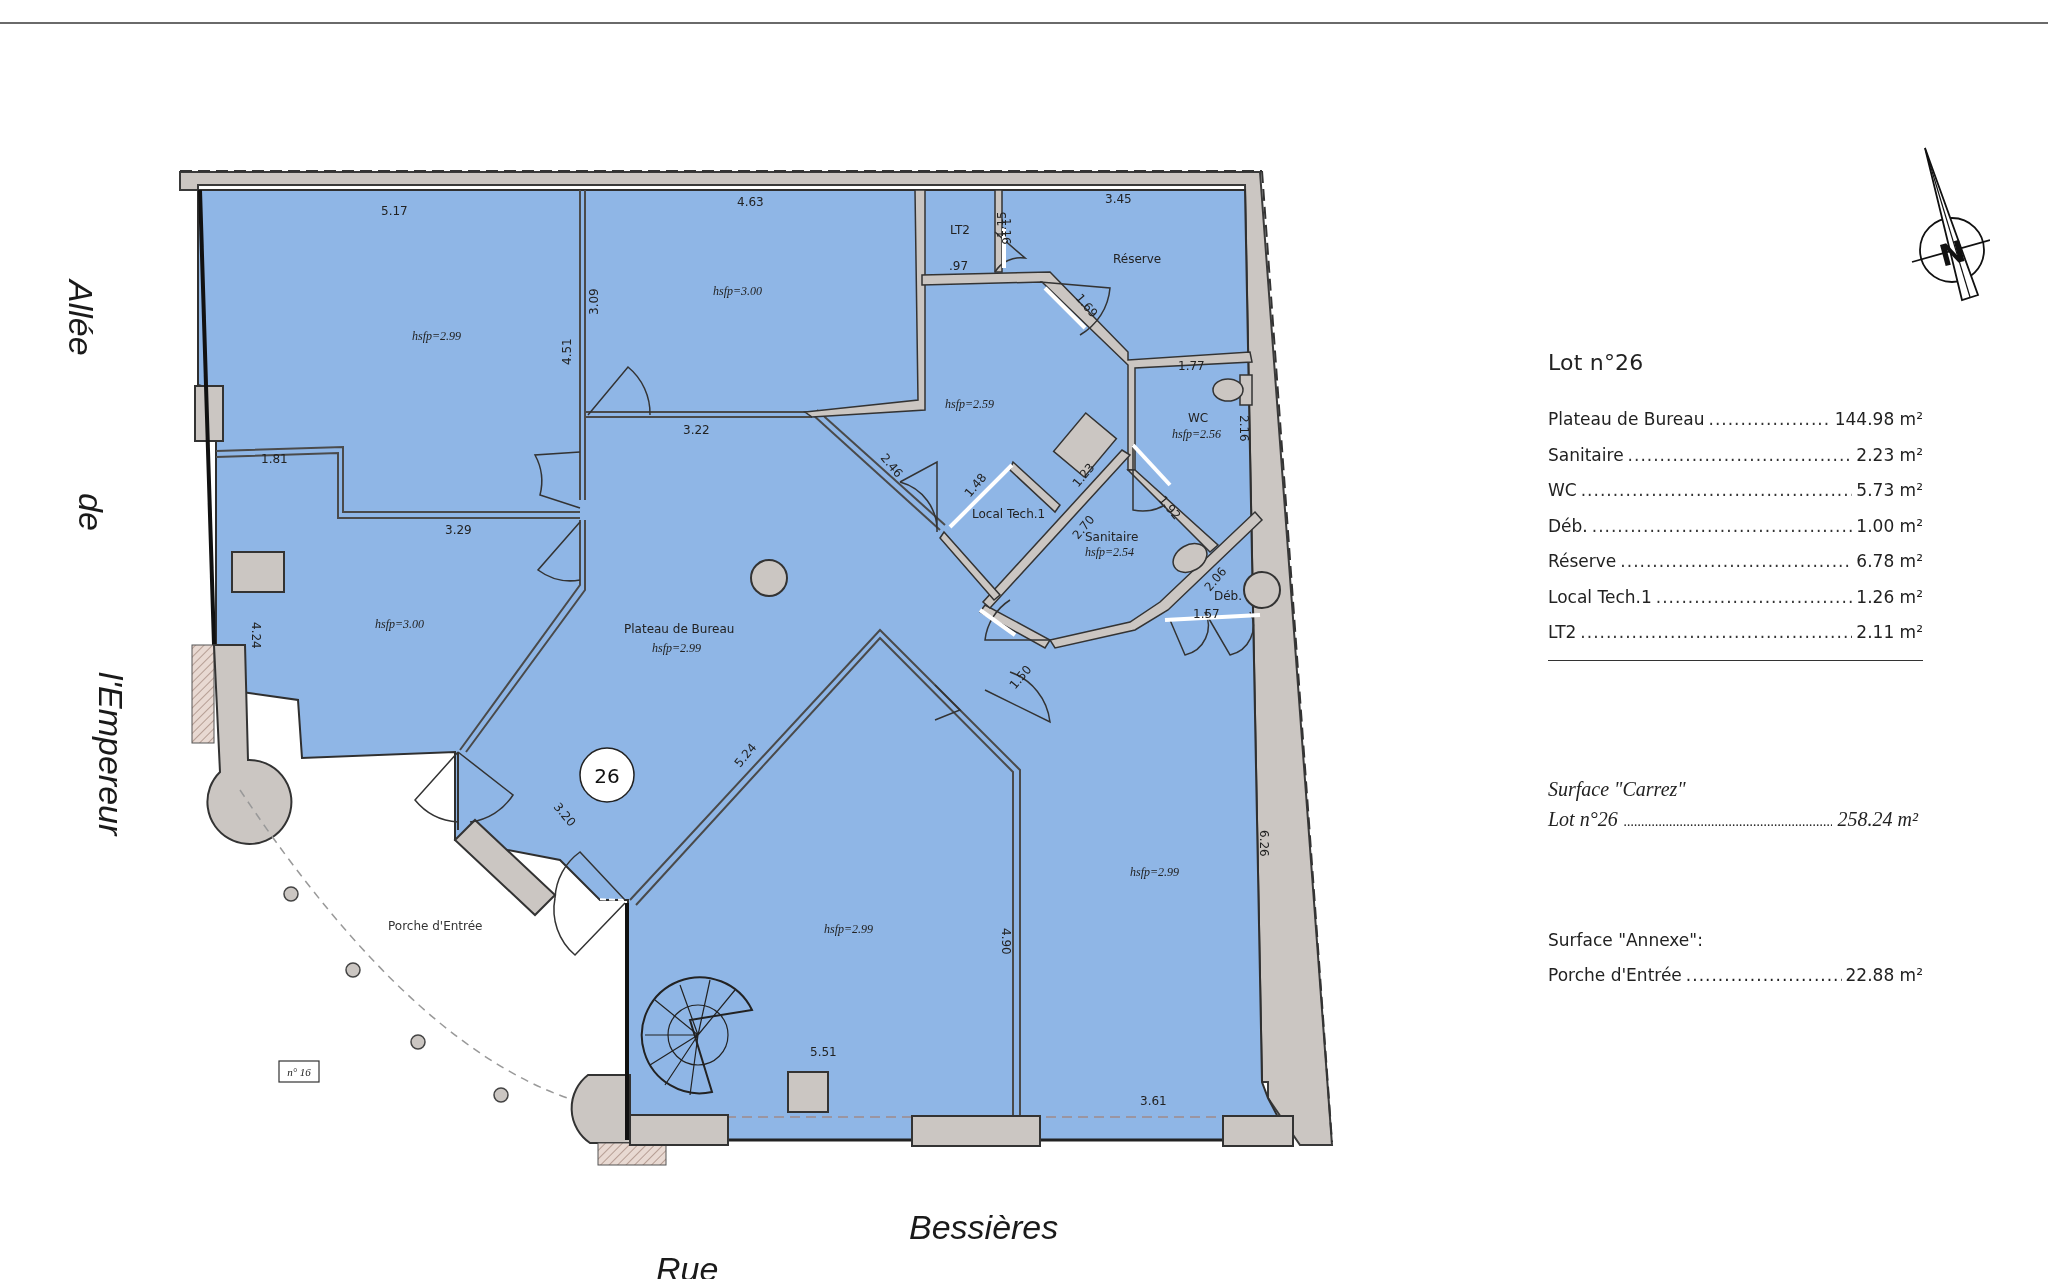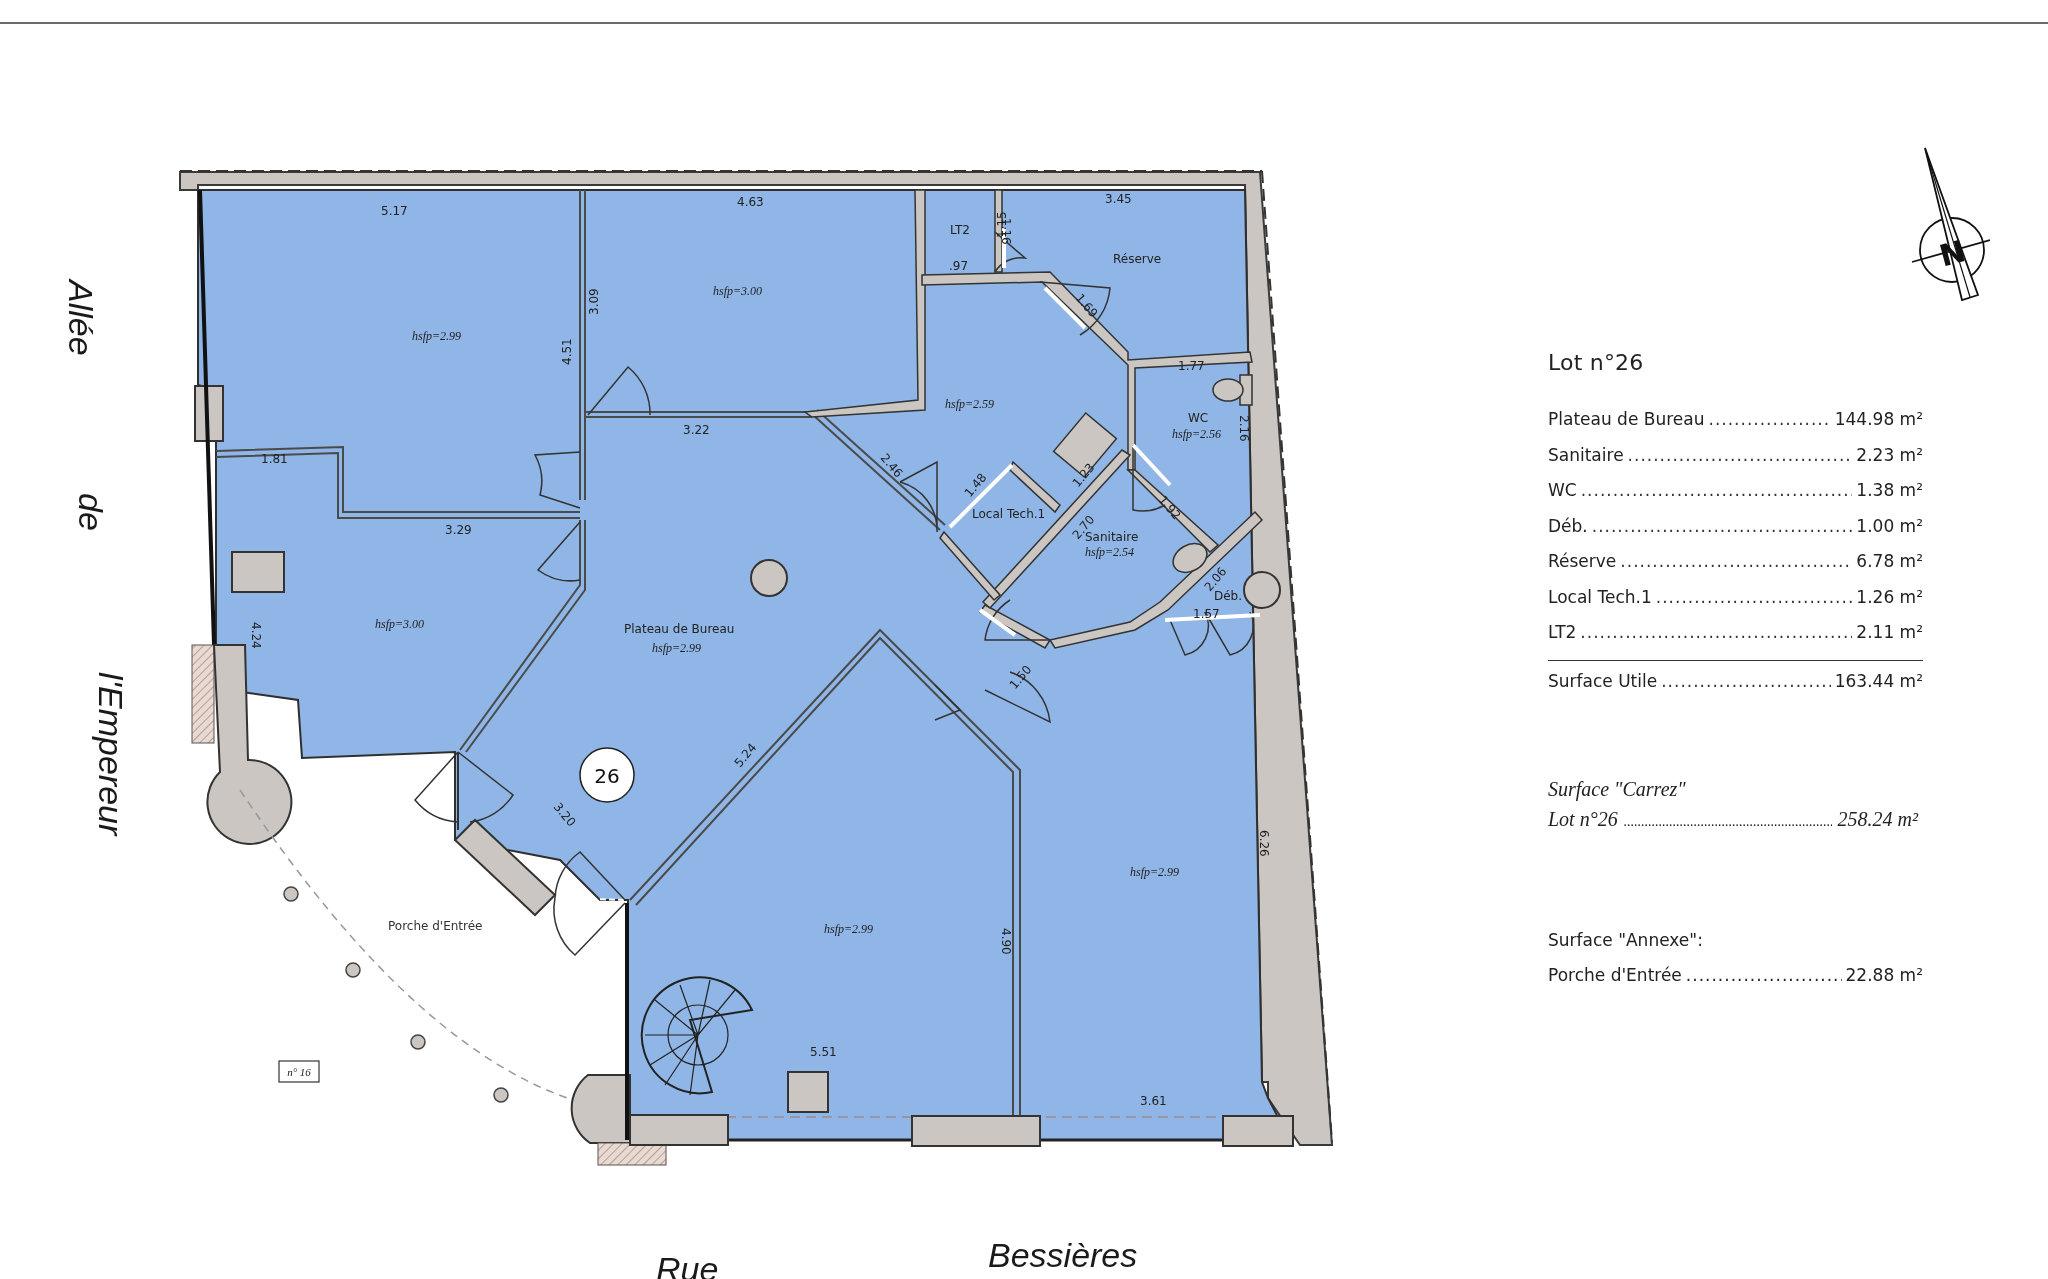--- a/index.html
+++ b/index.html
@@ -232,21 +232,21 @@
   <g>
     <rect x="279" y="1061" width="40" height="21" fill="#fff" stroke="#333" stroke-width="1.2"></rect>
     <text x="299" y="1076" text-anchor="middle" font-family="Liberation Serif, serif" font-style="italic" font-size="11" fill="#222">n° 16</text>
   </g>
 </svg>
 
 <div class="street street-v" style="left:100px; top:280px;">Allée</div>
 <div class="street street-v" style="left:110px; top:493px;">de</div>
 <div class="street street-v" style="left:130px; top:672px;">l'Empereur</div>
 <div class="street" style="left:656px; top:1208px;margin-top:42px;">Rue</div>
-<div class="street" style="left:988px; top:1208px;margin-top:28px;">Bessières</div>
+<div class="street" style="left:909px; top:1208px;">Bessières</div>
 
 <div class="compass">
   <svg width="80" height="170" viewBox="0 0 80 170">
     <circle cx="42" cy="110" r="32" fill="none" stroke="#111" stroke-width="1.8"></circle>
     <line x1="2" y1="122" x2="80" y2="100" stroke="#111" stroke-width="1.8"></line>
     <polygon points="15,8 52,160 68,155" fill="#fff" stroke="#111" stroke-width="1.8"></polygon>
     <line x1="15" y1="8" x2="60" y2="157" stroke="#111" stroke-width="1.2"></line>
     <text x="42" y="124" text-anchor="middle" font-family="DejaVu Sans, sans-serif" font-weight="bold" font-size="30" fill="#111" transform="rotate(-15 42 112)">N</text>
   </svg>
 </div>
@@ -259,21 +259,21 @@
       <span class="val">144.98 m²</span>
     </div>
   <div class="legend-row">
       <span class="lbl">Sanitaire</span>
       <span class="dots"></span>
       <span class="val">2.23 m²</span>
     </div>
   <div class="legend-row">
       <span class="lbl">WC</span>
       <span class="dots"></span>
-      <span class="val">1.38 m²</span>
+      <span class="val">5.73 m²</span>
     </div>
   <div class="legend-row">
       <span class="lbl">Déb.</span>
       <span class="dots"></span>
       <span class="val">1.00 m²</span>
     </div>
   <div class="legend-row">
       <span class="lbl">Réserve</span>
       <span class="dots"></span>
       <span class="val">6.78 m²</span>
@@ -282,25 +282,20 @@
       <span class="lbl">Local Tech.1</span>
       <span class="dots"></span>
       <span class="val">1.26 m²</span>
     </div>
   <div class="legend-row">
       <span class="lbl">LT2</span>
       <span class="dots"></span>
       <span class="val">2.11 m²</span>
     </div>
   <div class="legend-sep"></div>
-  <div class="legend-row">
-      <span class="lbl">Surface Utile</span>
-      <span class="dots"></span>
-      <span class="val">163.44 m²</span>
-    </div>
 </div>
 
 <div class="carrez">
   <div class="row">Surface  "Carrez"</div>
   <div class="row">
       <span>Lot n°26</span>
       <span class="dots"></span>
       <span>258.24 m²</span>
     </div>
 </div>

